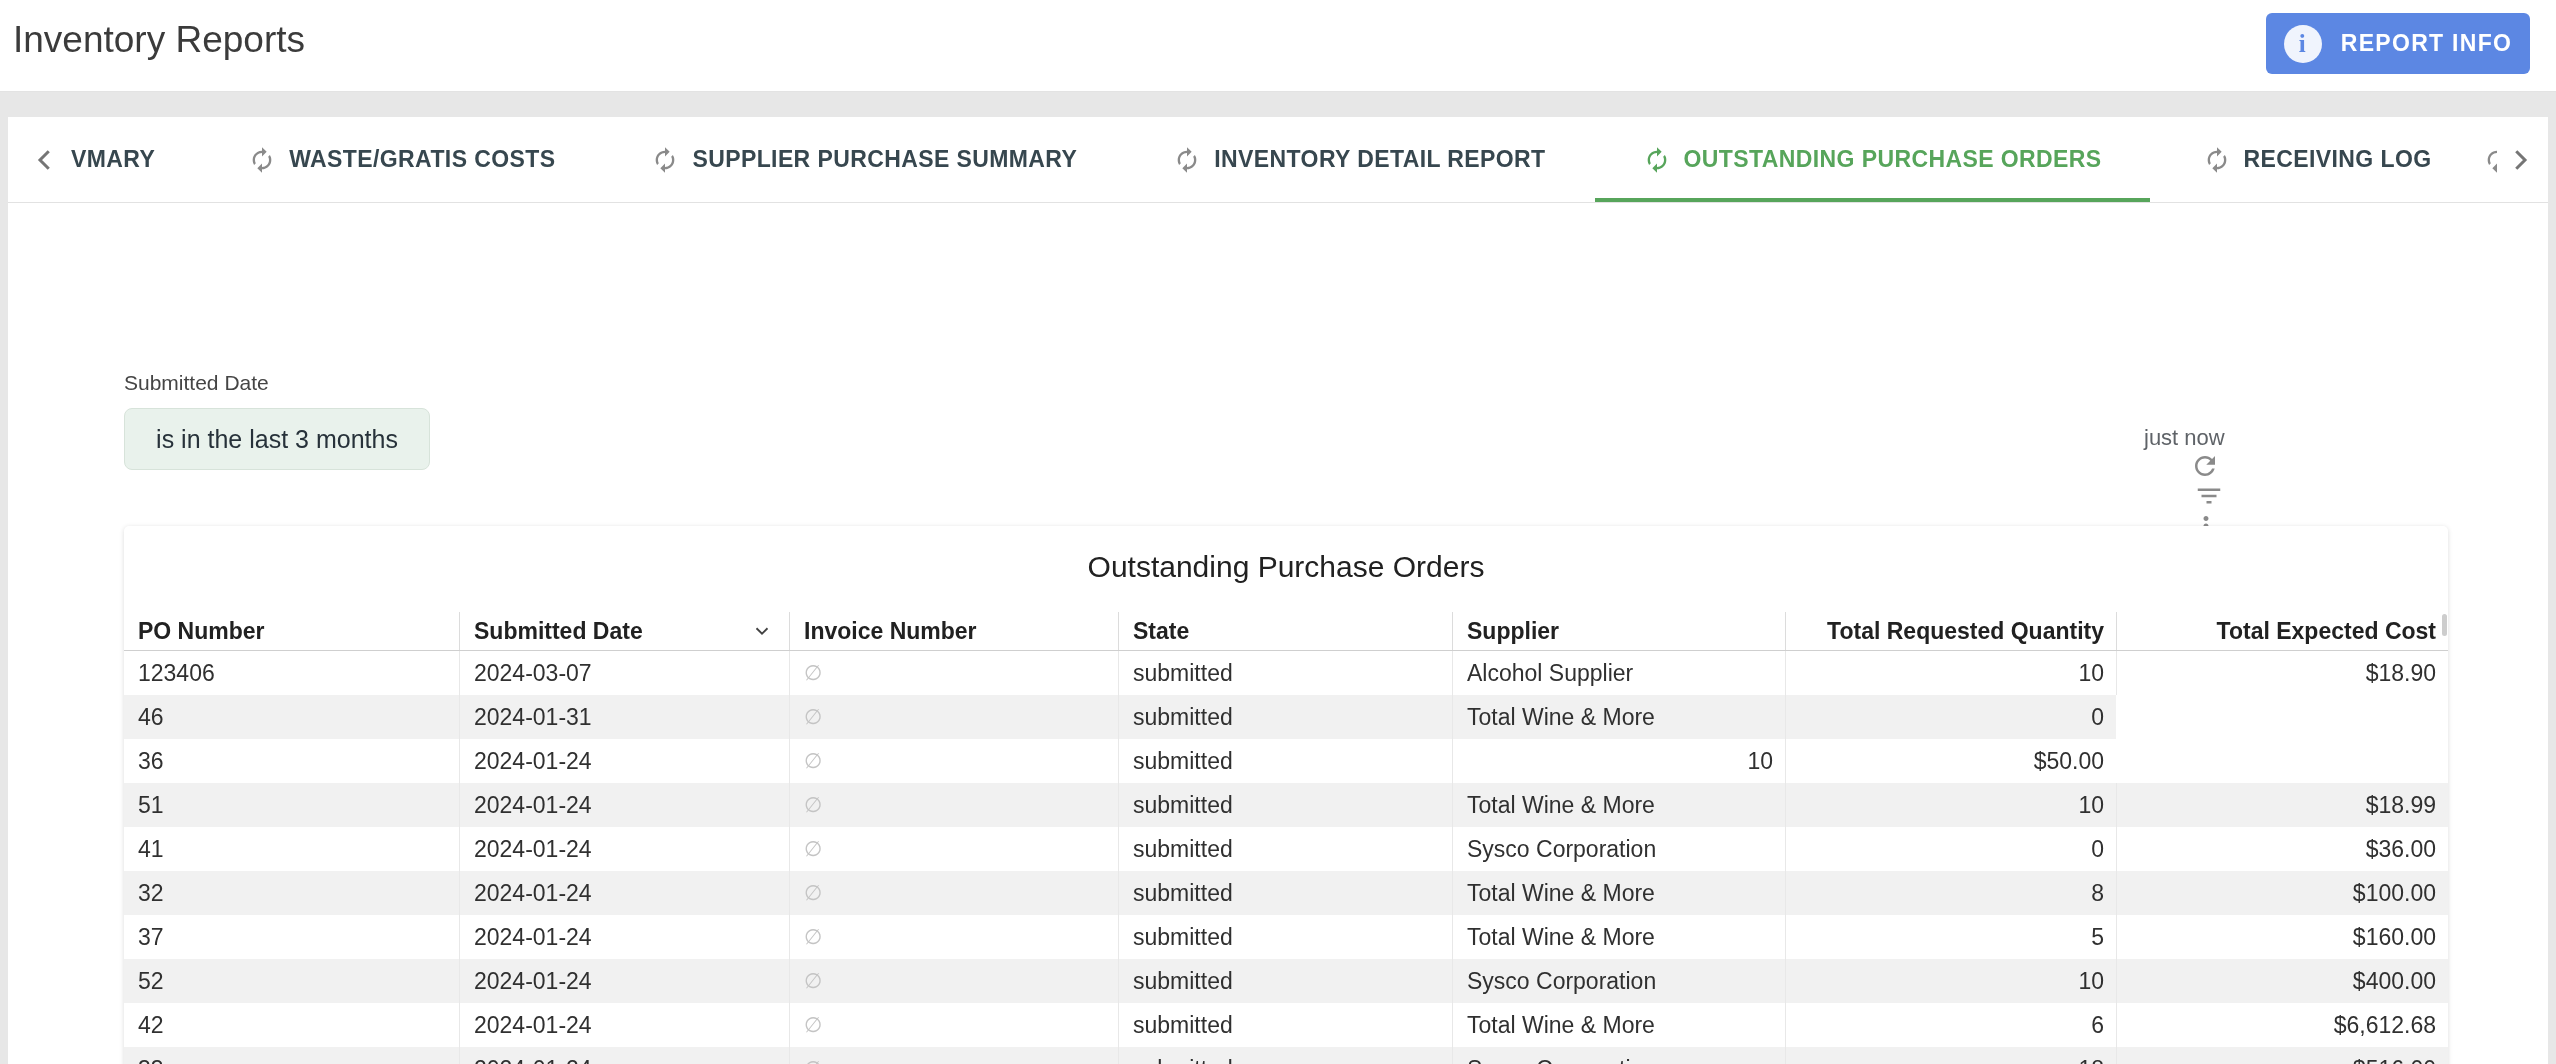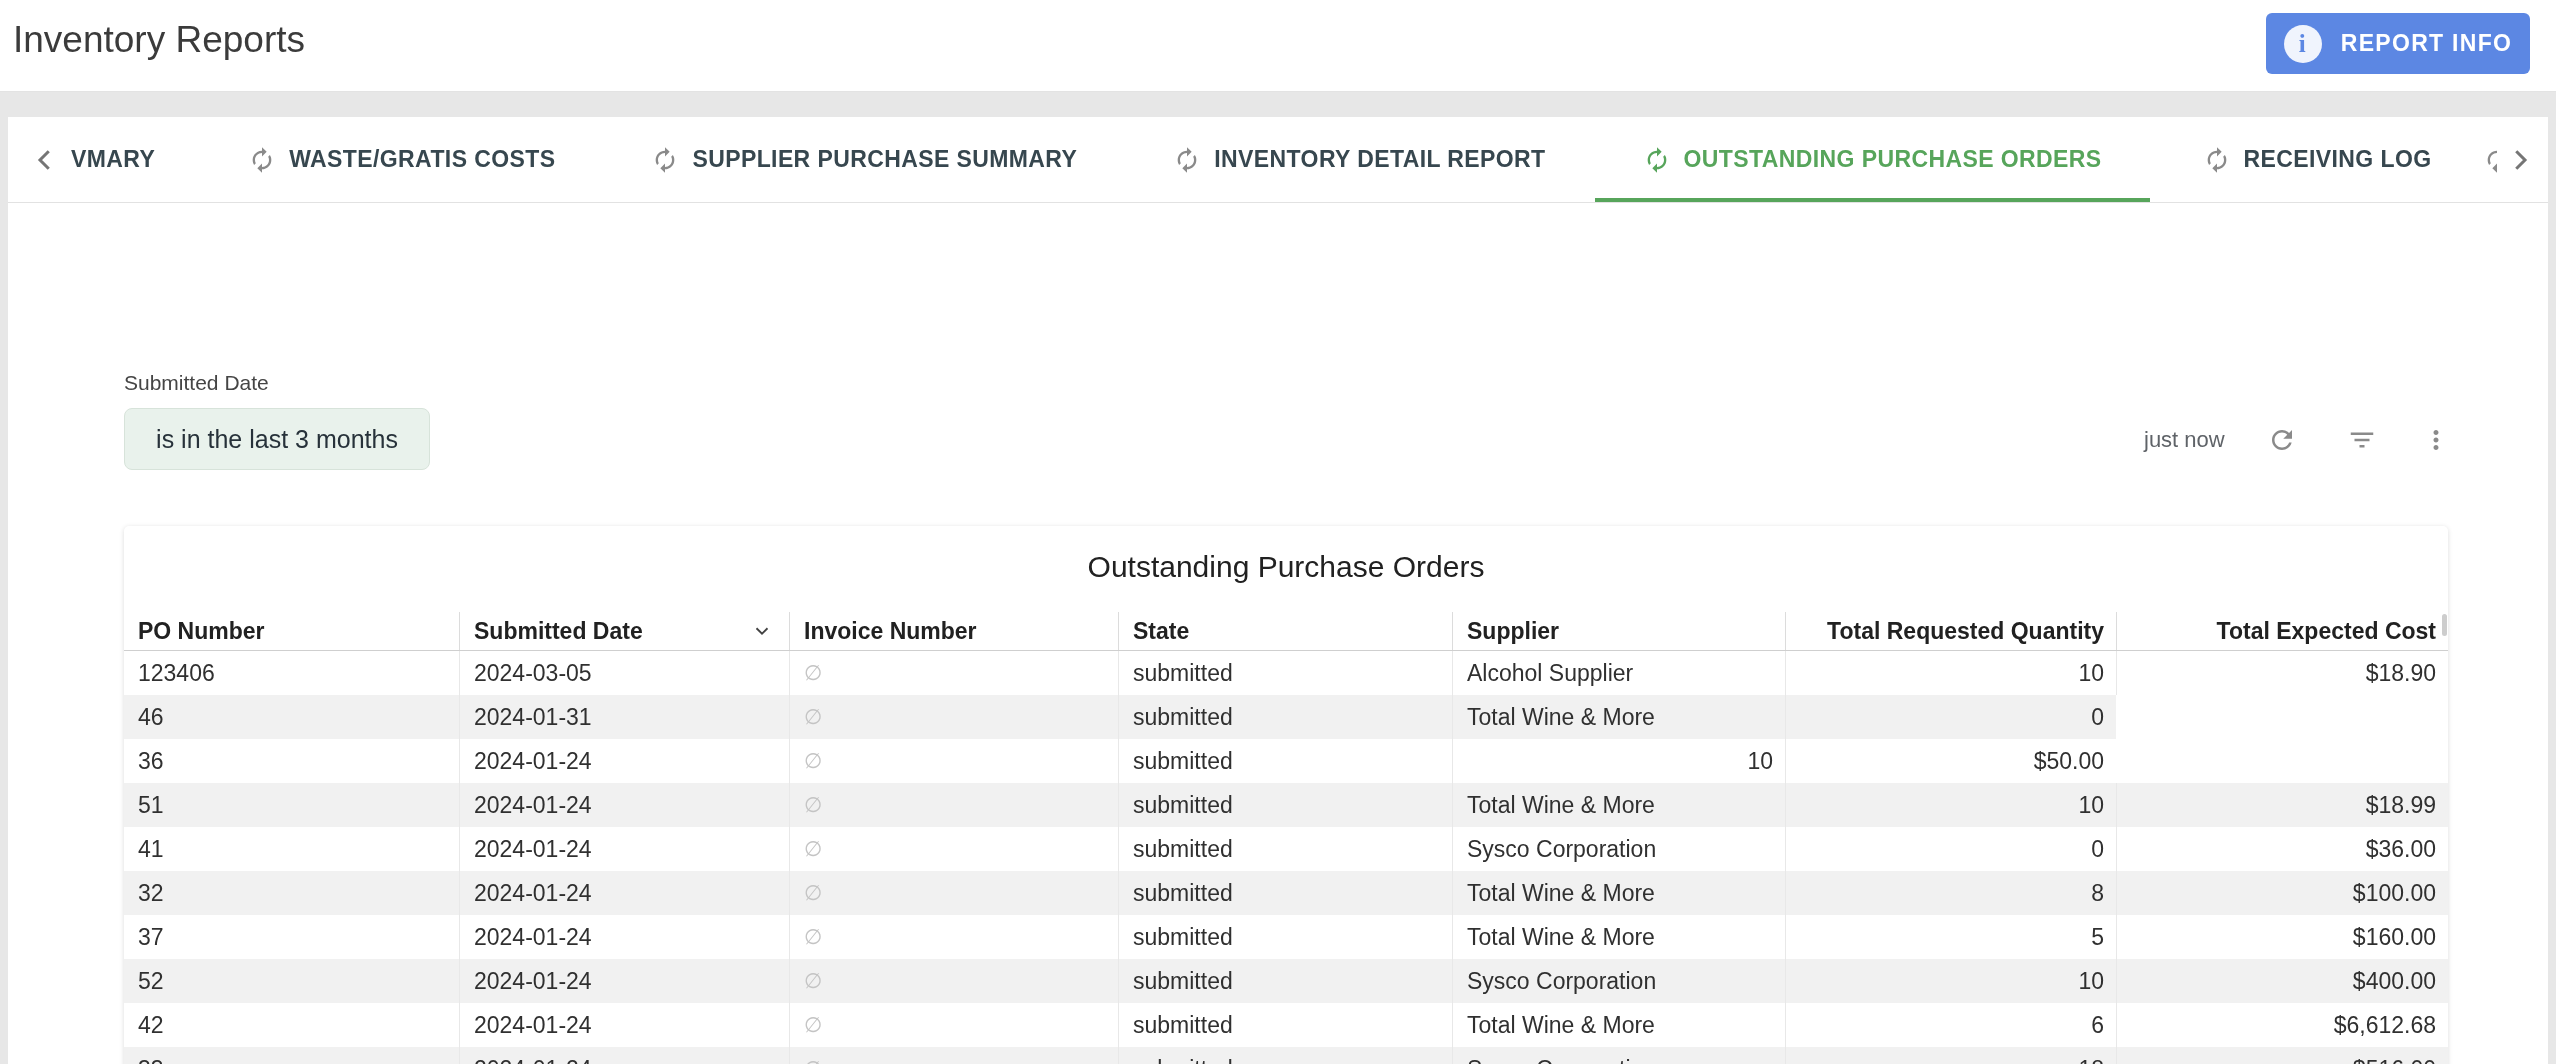--- a/index.html
+++ b/index.html
@@ -48,21 +48,21 @@
   .partial-icon { flex:0 0 auto; margin-left:auto; width:14px; height:28px; overflow:hidden; }
   .partial-icon svg { width:28px; height:28px; fill:#8a8a8a; }
 
   
   .filter-label { position:absolute; left:116px; top:254px; font-size:21px; color:#454545; }
   .filter-chip { position:absolute; left:116px; top:291px; width:306px; height:62px; background:var(--chip-bg);
     border:1px solid #d7e3da; border-radius:8px; display:flex; align-items:center; justify-content:center;
     font-size:25px; color:#27323a; cursor:pointer; }
 
   
-  .toolbar { position:absolute; top:308px; left:2136px; display:flex; align-items:center; }
+  .toolbar { position:absolute; top:308px; left:2136px; display:flex; align-items:center;flex-direction:column; }
   .last-refresh { font-size:22px; color:#5f6368; }
   .tool-btn { cursor:pointer; }
   .tool-btn svg { width:30px; height:30px; fill:#8a8a8a; }
   .tb-refresh { margin-left:42px; }
   .tb-filter { margin-left:50px; }
   .tb-kebab { margin-left:44px; }
 
   
   .tile { position:absolute; left:116px; top:409px; width:2324px; height:655px; background:#fff;
     box-shadow:0 1px 5px rgba(0,0,0,.14); border-radius:5px; overflow:hidden; }
@@ -200,21 +200,21 @@
             <span>Total Requested Quantity</span>
           </div>
           <div class="th right">
             <span>Total Expected Cost</span>
           </div>
         </div>
     </div>
     <div class="tbody">
         <div class="grid-row">
           <div class="td">123406</div>
-          <div class="td">2024-03-05</div>
+          <div class="td">2024-03-07</div>
           <div class="td null">∅</div>
           <div class="td">submitted</div>
           <div class="td">Alcohol Supplier</div>
           <div class="td right">10</div>
           <div class="td right">$18.90</div>
         </div>
         <div class="grid-row">
           <div class="td">46</div>
           <div class="td">2024-01-31</div>
           <div class="td null">∅</div>

